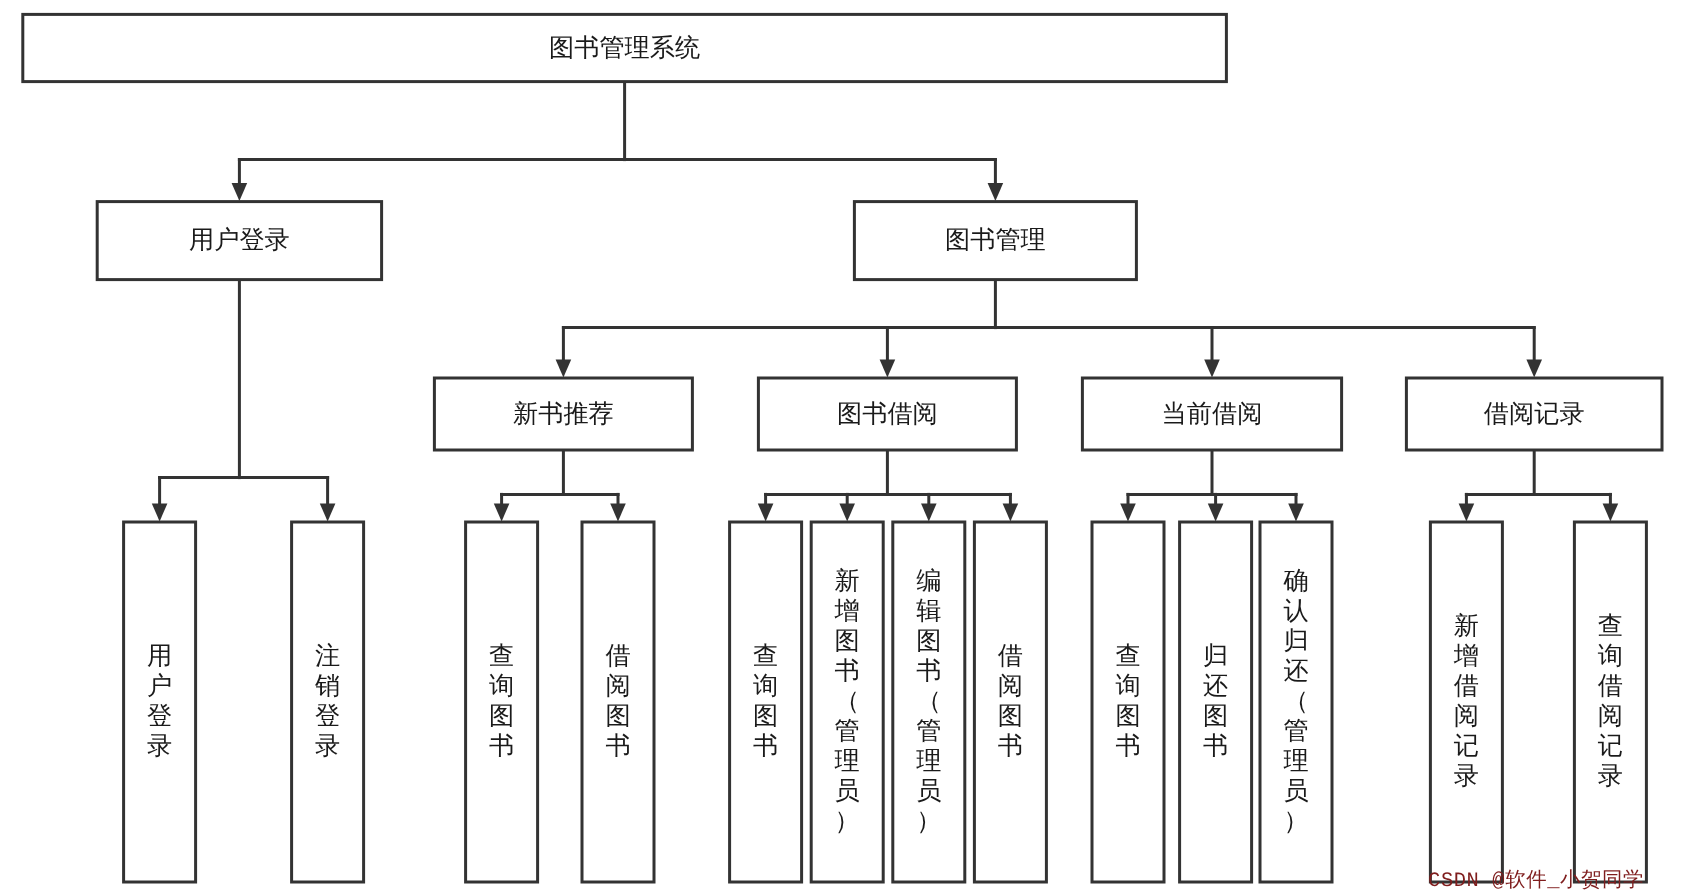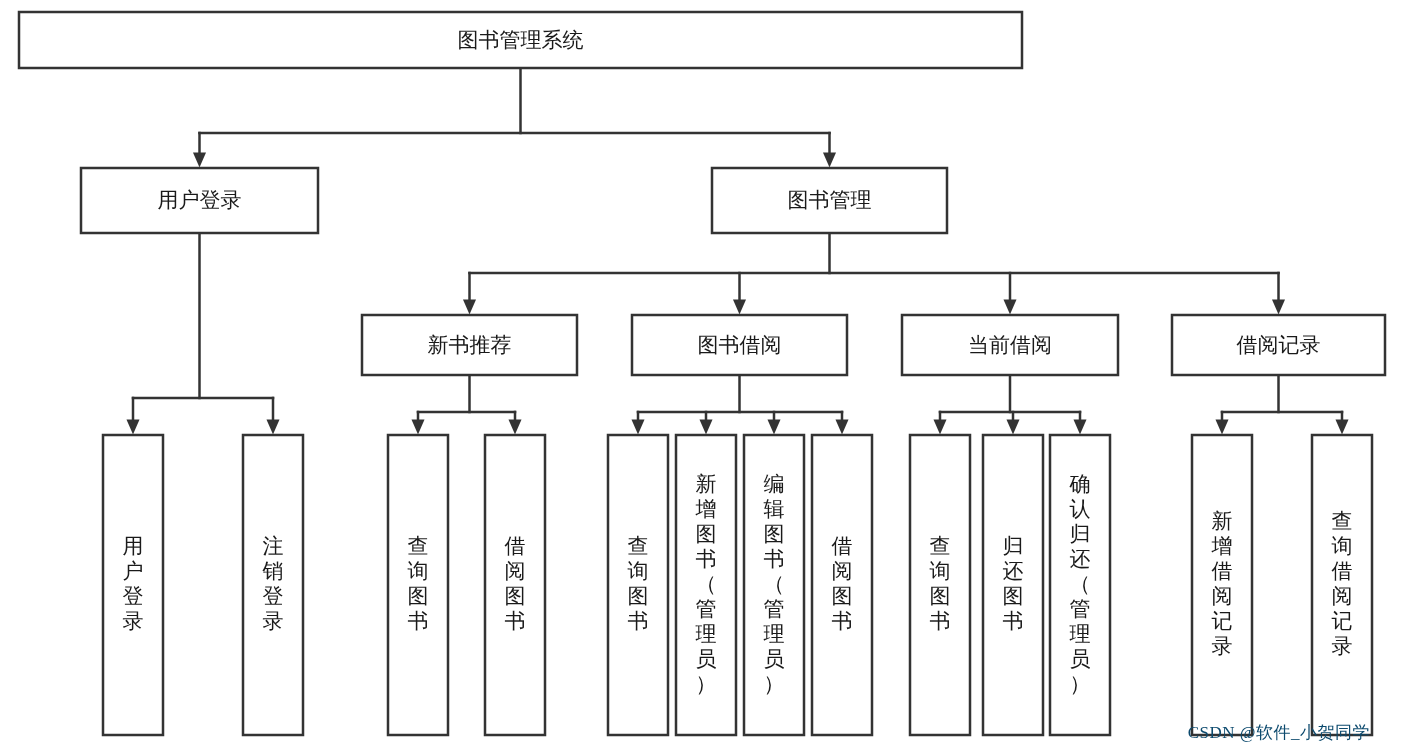--- a/index.html
+++ b/index.html
@@ -50,23 +50,23 @@
   .node-label.horizontal {
     font-size: 21px;
   }
   .node-label.vertical {
     font-size: 21px;
   }
   .watermark {
     position: absolute;
     right: 8px;
     bottom: 3px;
-    font-family: Liberation Serif, serif;
+    font-family: Liberation Mono, monospace;
     font-size: 17px;
-    color: #0c4a6e;
+    color: #7f1d1d;
     white-space: nowrap;
     letter-spacing: 0.5px;
     margin-left: 12px;
   }
 </style>
 </head>
 <body>
 
 <div id="diagram-root">
 

